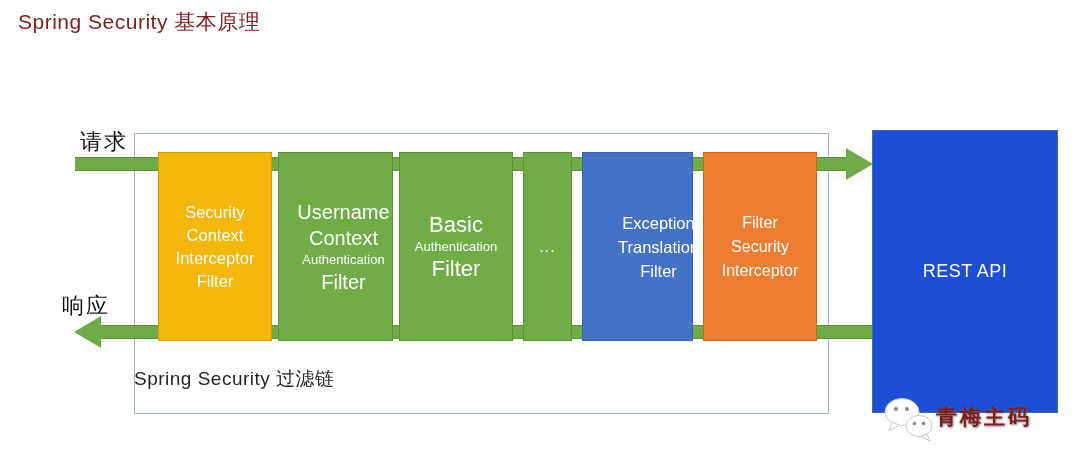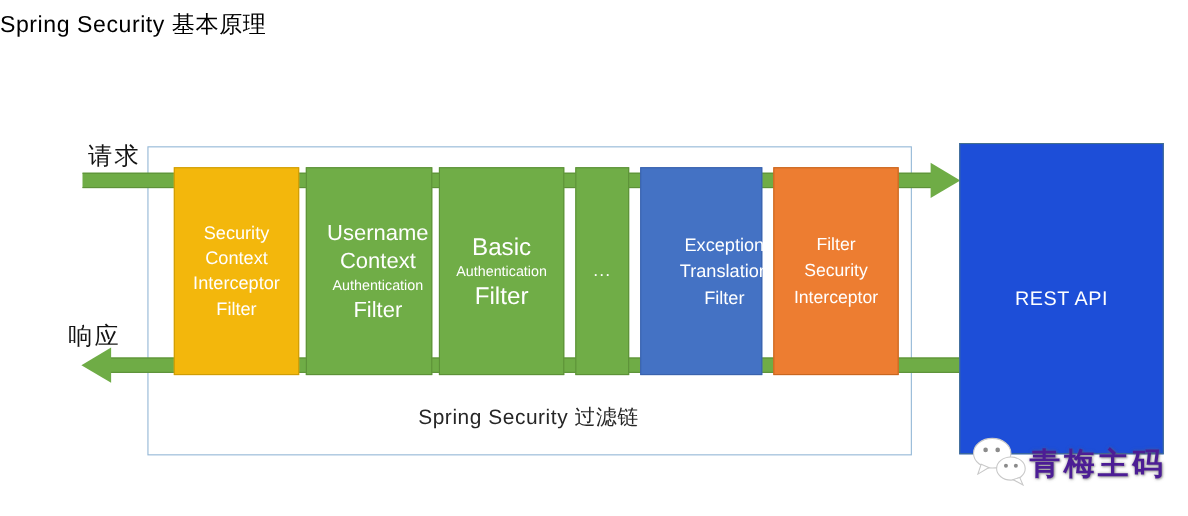--- a/index.html
+++ b/index.html
@@ -1,24 +1,24 @@
 <!DOCTYPE html>
 <html><head>
 <meta charset="utf-8">
 <style>
   html,body{margin:0;padding:0;background:#fff;}
   .stage{
     position:relative;width:1080px;height:469px;background:#ffffff;overflow:hidden;
     font-family:"Liberation Sans","DejaVu Sans",sans-serif;
   }
-  .page-title{position:absolute;left:0;top:8px;font-size:21px;color:#000000;letter-spacing:.5px;}
+  .page-title{position:absolute;left:18px;top:8px;font-size:21px;color:#7f1d1d;letter-spacing:.5px;}
 
   
   .chain-box{position:absolute;left:134px;top:133px;width:693px;height:279px;border:1px solid #93b7d6;z-index:0;}
-  .chain-caption{position:absolute;left:134px;top:366px;width:693px;text-align:center;font-size:19px;color:#262626;z-index:4;letter-spacing:.5px;}
+  .chain-caption{position:absolute;left:134px;top:366px;width:693px;text-align:left;font-size:19px;color:#262626;z-index:4;letter-spacing:.5px;}
 
   
   .bar{position:absolute;height:12px;border-top:1px solid #5d9138;border-bottom:1px solid #5d9138;z-index:2;}
   .bar-top{left:75px;top:157px;width:773px;}
   .bar-bottom{left:99px;top:325px;width:773px;}
   .ah{position:absolute;width:0;height:0;z-index:2;}
   .ah-right{left:846px;top:148px;border-top:16px solid transparent;border-bottom:16px solid transparent;border-left:27px solid #6fac46;}
   .ah-left{left:74px;top:316px;border-top:16px solid transparent;border-bottom:16px solid transparent;border-right:27px solid #6fac46;}
 
   .flow-label{position:absolute;font-size:22px;color:#141414;z-index:3;letter-spacing:2px;}
@@ -42,21 +42,21 @@
   .f5 .fline{font-size:16.5px;line-height:24px;}
   .f6 .fline{font-size:16px;line-height:24px;}
 
   
   .rest-box{position:absolute;left:872px;top:130px;width:186px;height:283px;border:1px solid #44708f;
             z-index:3;display:flex;align-items:center;justify-content:center;color:#fff;font-size:18px;
             letter-spacing:.5px;box-sizing:border-box;}
 
   
   .wm-icon{position:absolute;left:882px;top:397px;width:54px;height:46px;z-index:6;}
-  .wm-line1{position:absolute;left:936px;top:403px;font-size:28px;font-weight:bold;color:#4c1d95;
+  .wm-line1{position:absolute;left:936px;top:403px;font-size:21px;font-weight:bold;color:#7f1d1d;
             letter-spacing:3px;z-index:6;text-shadow:0 0 3px rgba(110,110,110,.55),1px 1px 2px rgba(90,90,90,.5);}
   .wm-line2{position:absolute;left:858px;top:423px;font-size:27px;font-weight:bold;color:#3f3f3f;
             letter-spacing:1px;z-index:6;
             text-shadow:-2px -2px 0 #fff,2px -2px 0 #fff,-2px 2px 0 #fff,2px 2px 0 #fff,
                         0 -2px 0 #fff,0 2px 0 #fff,-2px 0 0 #fff,2px 0 0 #fff;}
 </style>
 </head>
 <body>
 
 <div class="stage">

